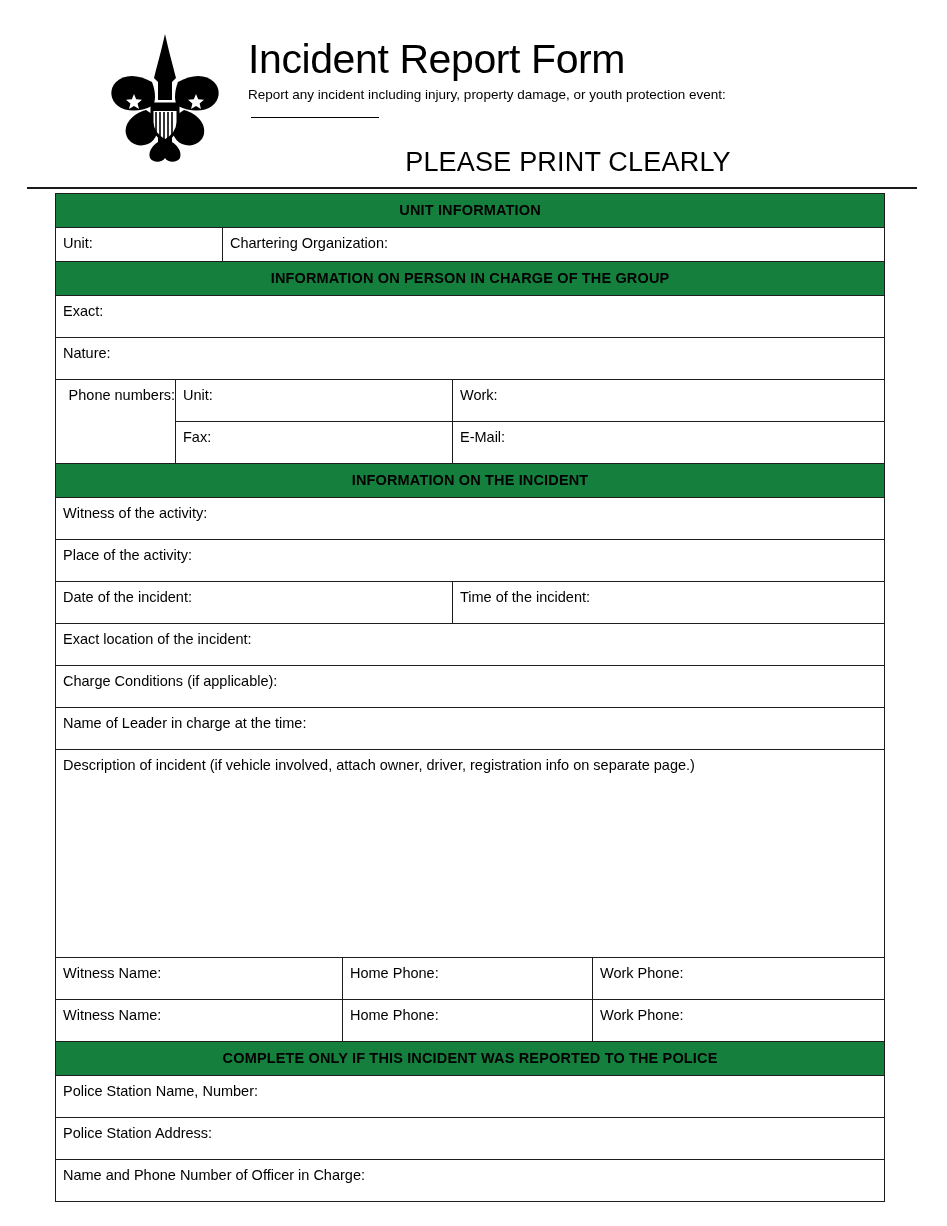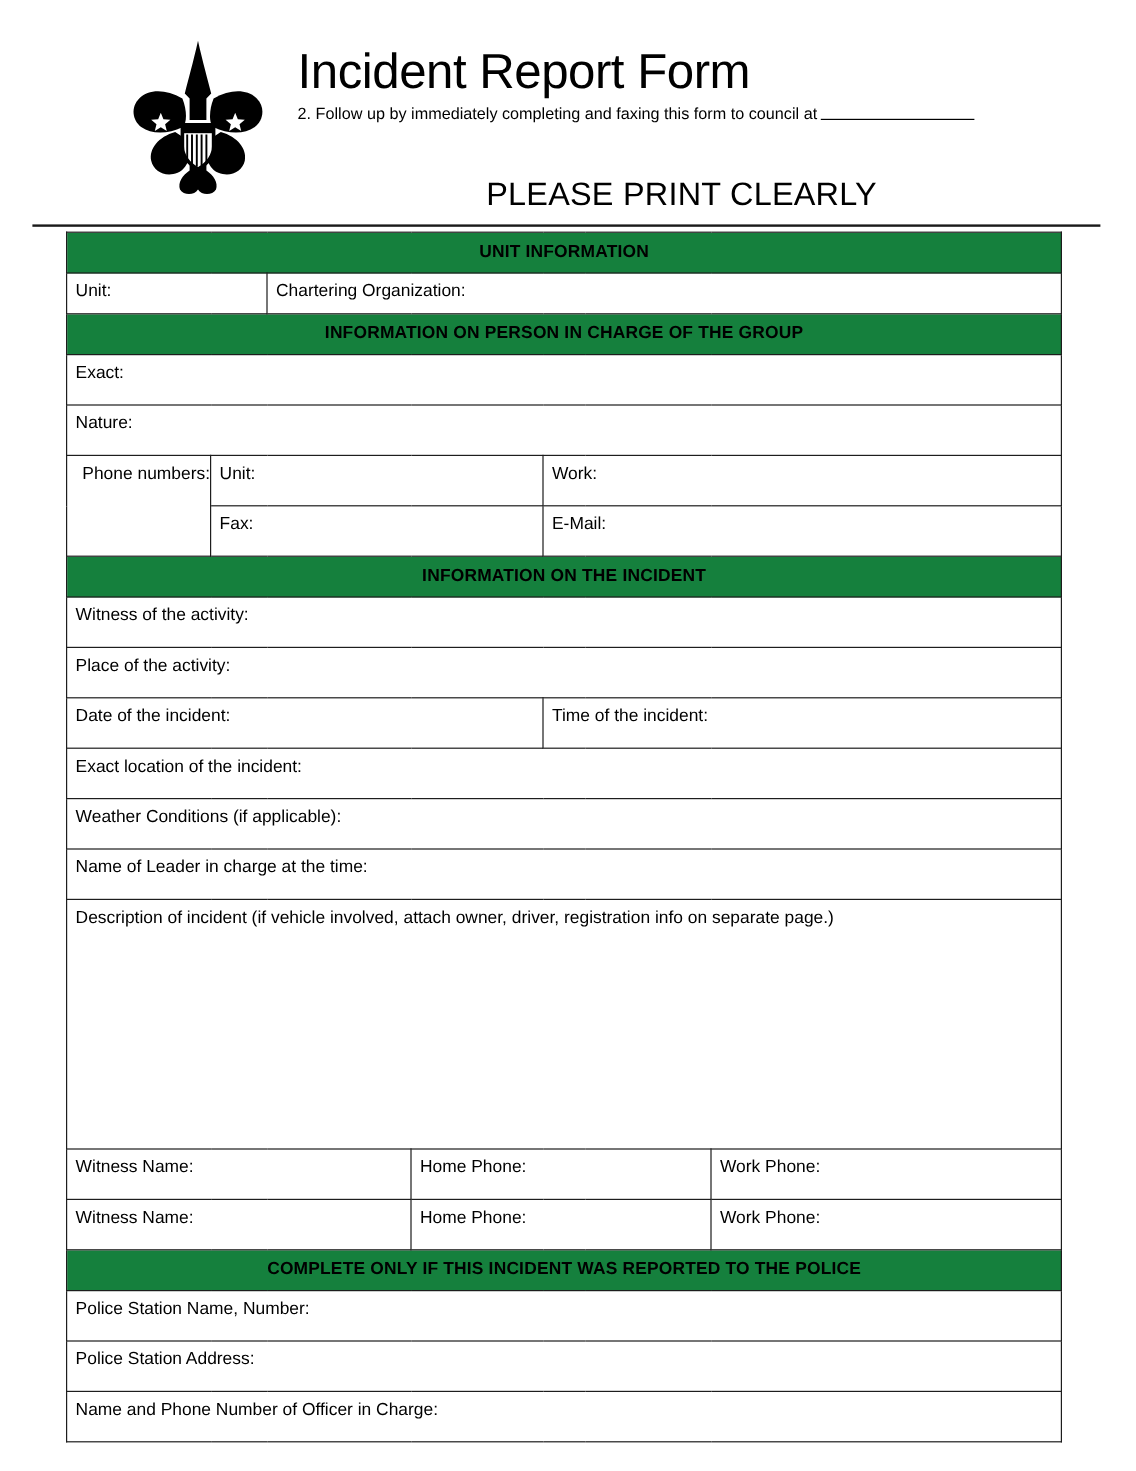--- a/index.html
+++ b/index.html
@@ -151,22 +151,23 @@
         <rect x="46" y="74" width="26" height="7" fill="#000000"></rect>
 
         <path d="M28 64 l2.2 5.3 5.8 0.4 -4.4 3.8 1.4 5.6 -5-3.1 -5 3.1 1.4-5.6 -4.4-3.8 5.8-0.4 Z" fill="#ffffff"></path>
         <path d="M90 64 l2.2 5.3 5.8 0.4 -4.4 3.8 1.4 5.6 -5-3.1 -5 3.1 1.4-5.6 -4.4-3.8 5.8-0.4 Z" fill="#ffffff"></path>
       </g>
     </svg>
   </div>
 
   <div class="header-text">
     <div class="form-title">Incident Report Form</div>
+    <div class="intro-line">Report any incident including injury, property damage, or youth protection event:</div>
     <div class="intro-line">
-      <span>2. Follow up by immediately completing and faxing this form  to council at</span><span class="blank-fill wide"></span>
+      <span class="blank-fill wide"></span>
     </div>
   </div>
 
   <div class="print-clearly">PLEASE PRINT CLEARLY</div>
   <div class="header-rule"></div>
 </div>
 
 <table class="form-table">
   <colgroup>
     <col style="width:120px">
@@ -217,21 +218,21 @@
     <td class="r-std" colspan="8">Place of the activity:</td>
   </tr>
   <tr>
     <td class="r-std" colspan="4">Date of the incident:</td>
     <td class="r-std" colspan="4">Time of the incident:</td>
   </tr>
   <tr>
     <td class="r-std" colspan="8">Exact location of the incident:</td>
   </tr>
   <tr>
-    <td class="r-std" colspan="8">Weather Conditions (if applicable):</td>
+    <td class="r-std" colspan="8">Charge Conditions (if applicable):</td>
   </tr>
   <tr>
     <td class="r-std" colspan="8">Name of Leader in charge at the time:</td>
   </tr>
   <tr>
     <td class="r-desc" colspan="8">Description of incident  (if vehicle involved, attach owner, driver, registration info on separate page.)</td>
   </tr>
 
   <tr>
     <td class="r-std" colspan="3">Witness Name:</td>

